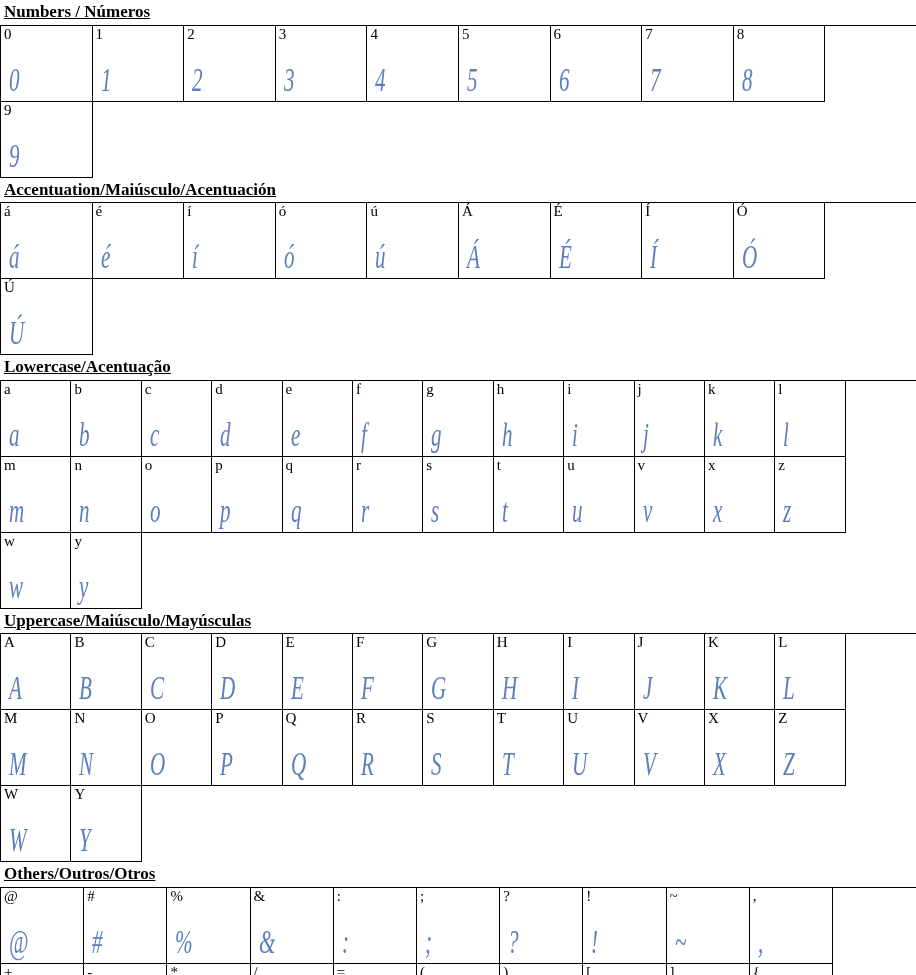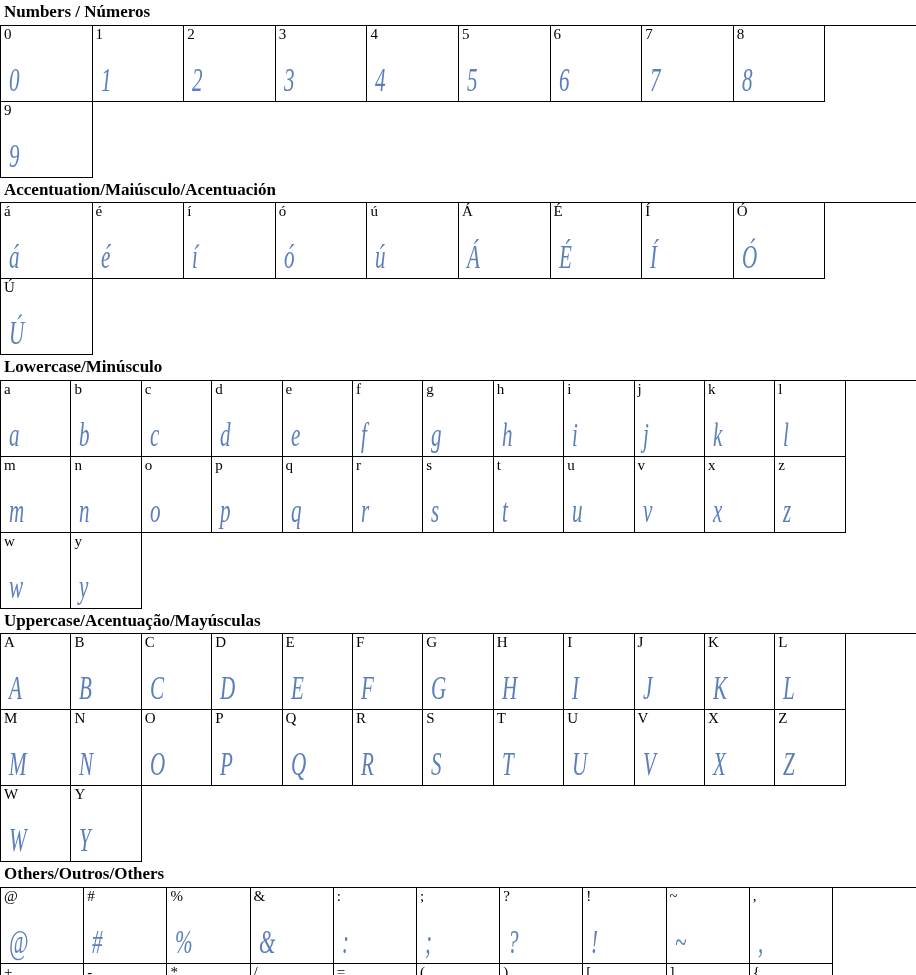--- a/index.html
+++ b/index.html
@@ -12,20 +12,21 @@
     height: 975px;
     font-family: "Liberation Serif", serif;
     color: #000000;
     overflow: hidden;
   }
   .page {
     position: relative;
     width: 916px;
     height: 832px;
     box-sizing: border-box;
+    text-decoration: underline;
   }
   .section-title {
     font-family: "Liberation Serif", serif;
     font-weight: bold;
     font-size: 17px;
     color: #000000;
     padding: 2px 0 3px 4px;
     line-height: 1.15;
   }
   .grid {
@@ -165,21 +166,21 @@
           <span class="glyph">Ó</span>
         </div>
       <div class="cell">
           <span class="lbl">Ú</span>
           <span class="glyph">Ú</span>
         </div>
     </div>
   </div>
 
   <div class="section">
-    <div class="section-title">Lowercase/Minúsculo</div>
+    <div class="section-title">Lowercase/Acentuação</div>
     <div class="grid g-low">
       <div class="cell">
           <span class="lbl">a</span>
           <span class="glyph">a</span>
         </div>
       <div class="cell">
           <span class="lbl">b</span>
           <span class="glyph">b</span>
         </div>
       <div class="cell">
@@ -276,21 +277,21 @@
           <span class="glyph">w</span>
         </div>
       <div class="cell">
           <span class="lbl">y</span>
           <span class="glyph">y</span>
         </div>
     </div>
   </div>
 
   <div class="section">
-    <div class="section-title">Uppercase/Acentuação/Mayúsculas</div>
+    <div class="section-title">Uppercase/Maiúsculo/Mayúsculas</div>
     <div class="grid g-upp">
       <div class="cell">
           <span class="lbl">A</span>
           <span class="glyph">A</span>
         </div>
       <div class="cell">
           <span class="lbl">B</span>
           <span class="glyph">B</span>
         </div>
       <div class="cell">
@@ -387,21 +388,21 @@
           <span class="glyph">W</span>
         </div>
       <div class="cell">
           <span class="lbl">Y</span>
           <span class="glyph">Y</span>
         </div>
     </div>
   </div>
 
   <div class="section">
-    <div class="section-title">Others/Outros/Others</div>
+    <div class="section-title">Others/Outros/Otros</div>
     <div class="grid g-oth">
       <div class="cell">
           <span class="lbl">@</span>
           <span class="glyph">@</span>
         </div>
       <div class="cell">
           <span class="lbl">#</span>
           <span class="glyph">#</span>
         </div>
       <div class="cell">

